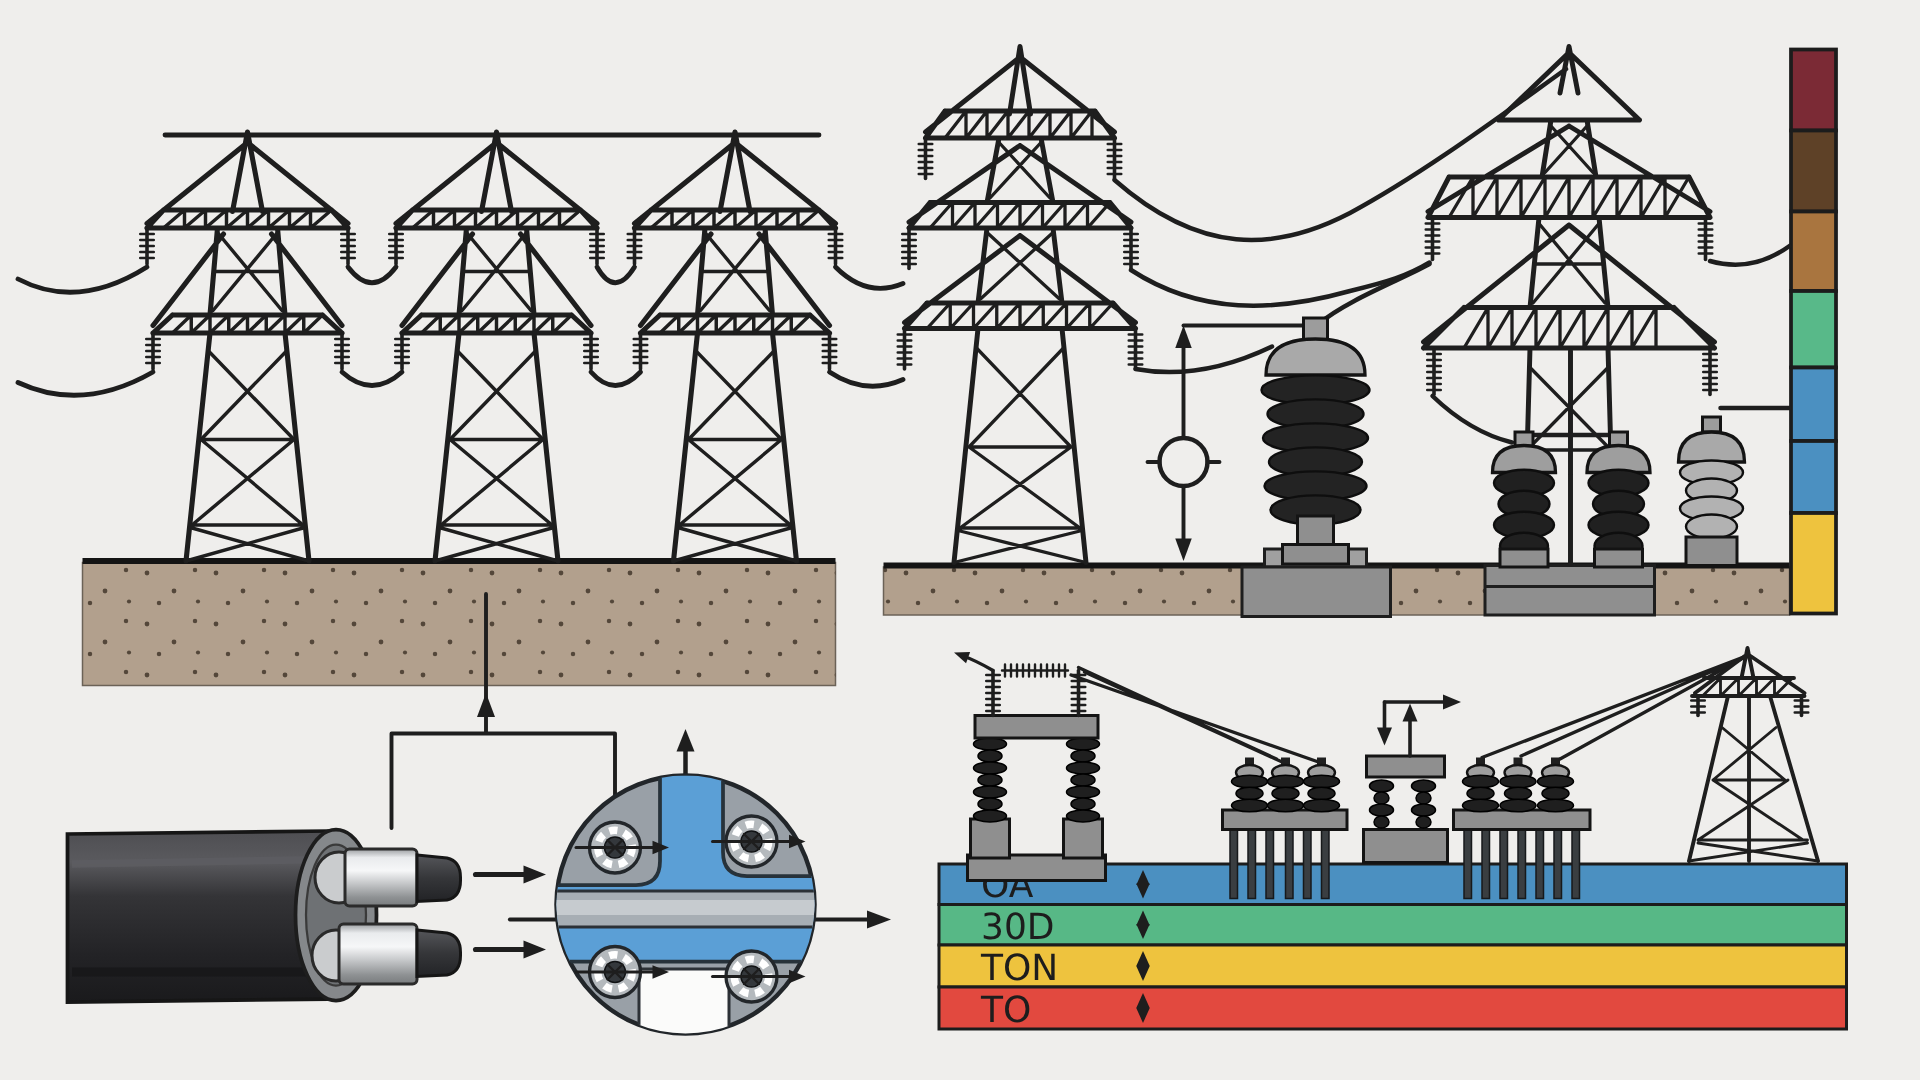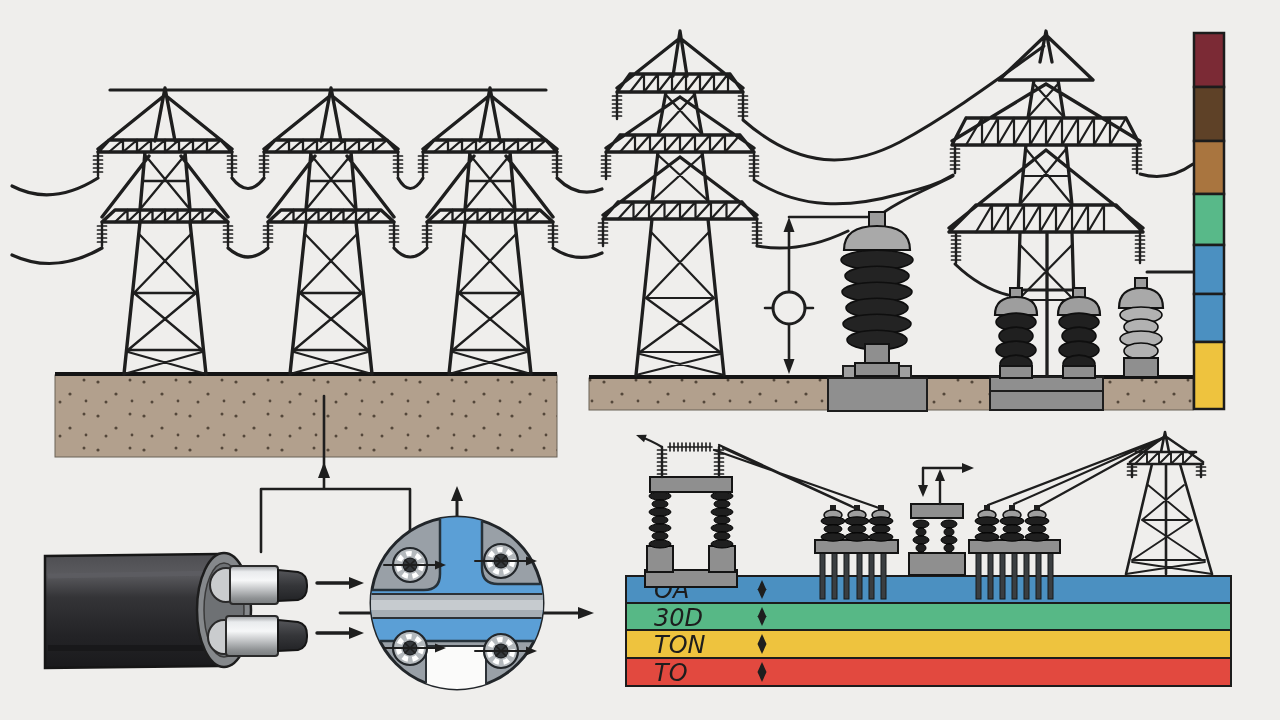--- a/index.html
+++ b/index.html
@@ -1,17 +1,17 @@
 <!DOCTYPE html>
 <html><head>
 <meta charset="utf-8">
 <style>
   html,body{margin:0;padding:0;}
   body{width:1280px;height:720px;overflow:hidden;background:#efeeec;font-family:"DejaVu Sans",sans-serif;}
-  #stage{width:1280px;height:676px;position:relative;font-style:italic;}
+  #stage{width:1280px;height:676px;position:relative;}
   svg{display:block;}
   text{font-family:"DejaVu Sans","Liberation Sans",sans-serif;}
 </style>
 </head>
 <body>
 
 <div id="stage">
 <svg id="scene" width="1280" height="720" viewBox="0 0 1280 720">
   <defs>
     <pattern id="soilDots" patternUnits="userSpaceOnUse" width="46" height="34">

